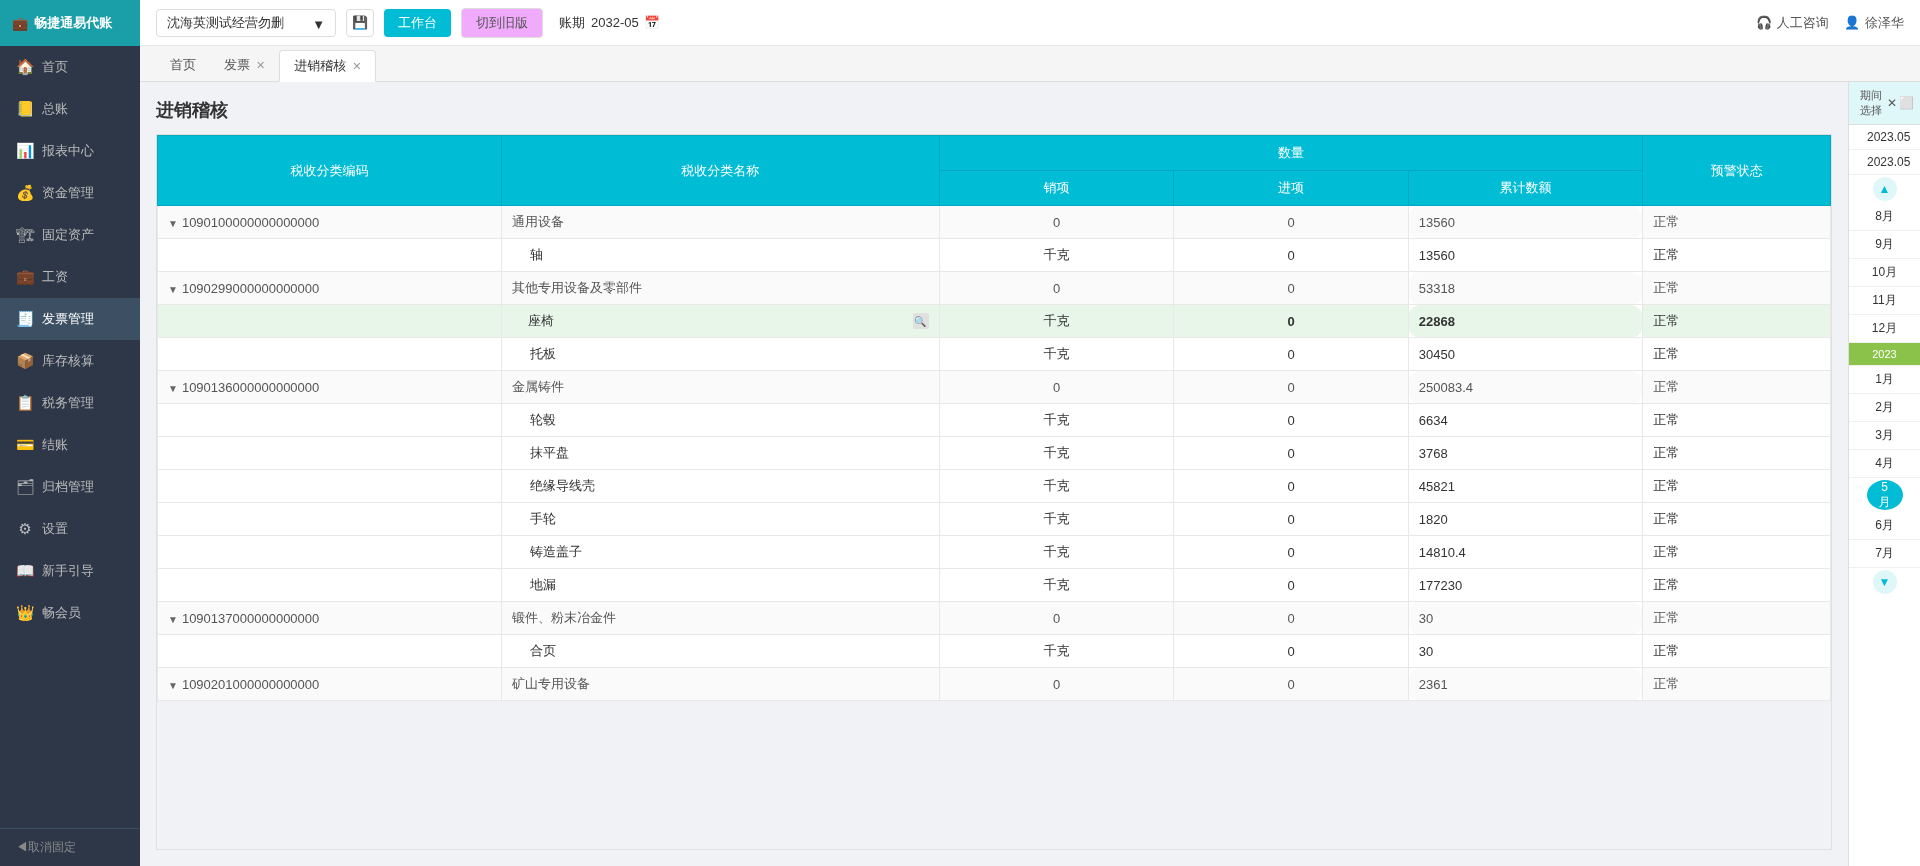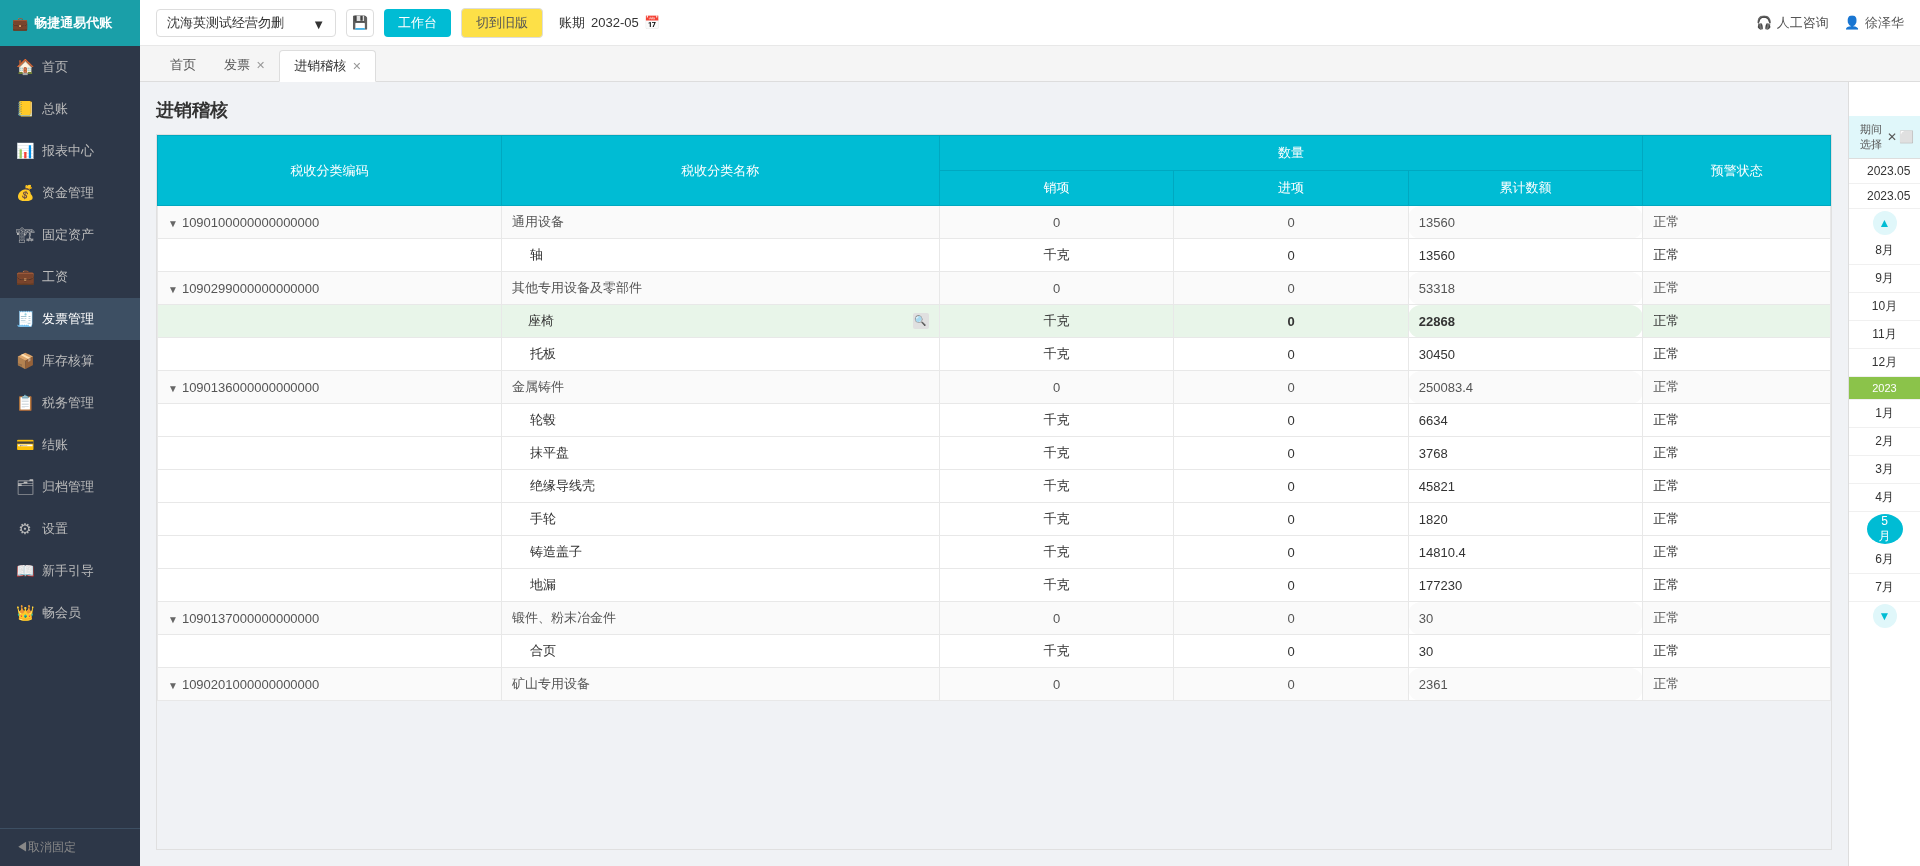--- a/index.html
+++ b/index.html
@@ -86,21 +86,21 @@
       color: #666;
     }
     .topbar-btn {
       padding: 5px 14px;
       border-radius: 4px;
       border: none;
       cursor: pointer;
       font-size: 13px;
     }
     .btn-cyan { background: #00bcd4; color: white; }
-    .btn-outline { background: #fde047; color: #555; border: 1px solid #ddd; }
+    .btn-outline { background: #f0abfc; color: #555; border: 1px solid #ddd; }
     .topbar-period { display: flex; align-items: center; gap: 6px; color: #333; font-size: 13px; margin-left: 6px; }
     .topbar-right { margin-left: auto; display: flex; align-items: center; gap: 16px; color: #555; font-size: 13px; }
     .topbar-right-item { display: flex; align-items: center; gap: 4px; cursor: pointer; }
 
     
     .tabs {
       background: #f5f5f5;
       display: flex;
       align-items: flex-end;
       padding: 0 16px;
@@ -220,21 +220,20 @@
     .right-panel-header {
       background: #e0f7fa;
       padding: 6px;
       text-align: center;
       font-size: 11px;
       color: #555;
       border-bottom: 1px solid #ddd;
       display: flex;
       align-items: center;
       justify-content: space-between;
-      margin-top: 34px;
     }
     .right-panel-header .arrows { display: flex; gap: 2px; }
     .month-item {
       padding: 5px 18px;
       text-align: center;
       cursor: pointer;
       font-size: 12px;
       color: #333;
       border-bottom: 1px solid #f0f0f0;
     }
@@ -245,21 +244,21 @@
       background: #e0f7fa;
       border-radius: 50%;
       display: flex; align-items: center; justify-content: center;
       cursor: pointer;
       font-size: 12px;
       color: #00bcd4;
       margin: 2px auto;
     }
 
     .search-icon-cell {
-      display: flex; align-items: center; justify-content: flex-end; gap: 4px; font-family: Liberation Mono, monospace;
+      display: flex; align-items: center; justify-content: flex-end; gap: 4px;
     }
     .search-cell-icon {
       width: 16px; height: 16px;
       background: #e0e0e0;
       border-radius: 2px;
       display: flex; align-items: center; justify-content: center;
       font-size: 10px;
       cursor: pointer;
     }
   </style>

